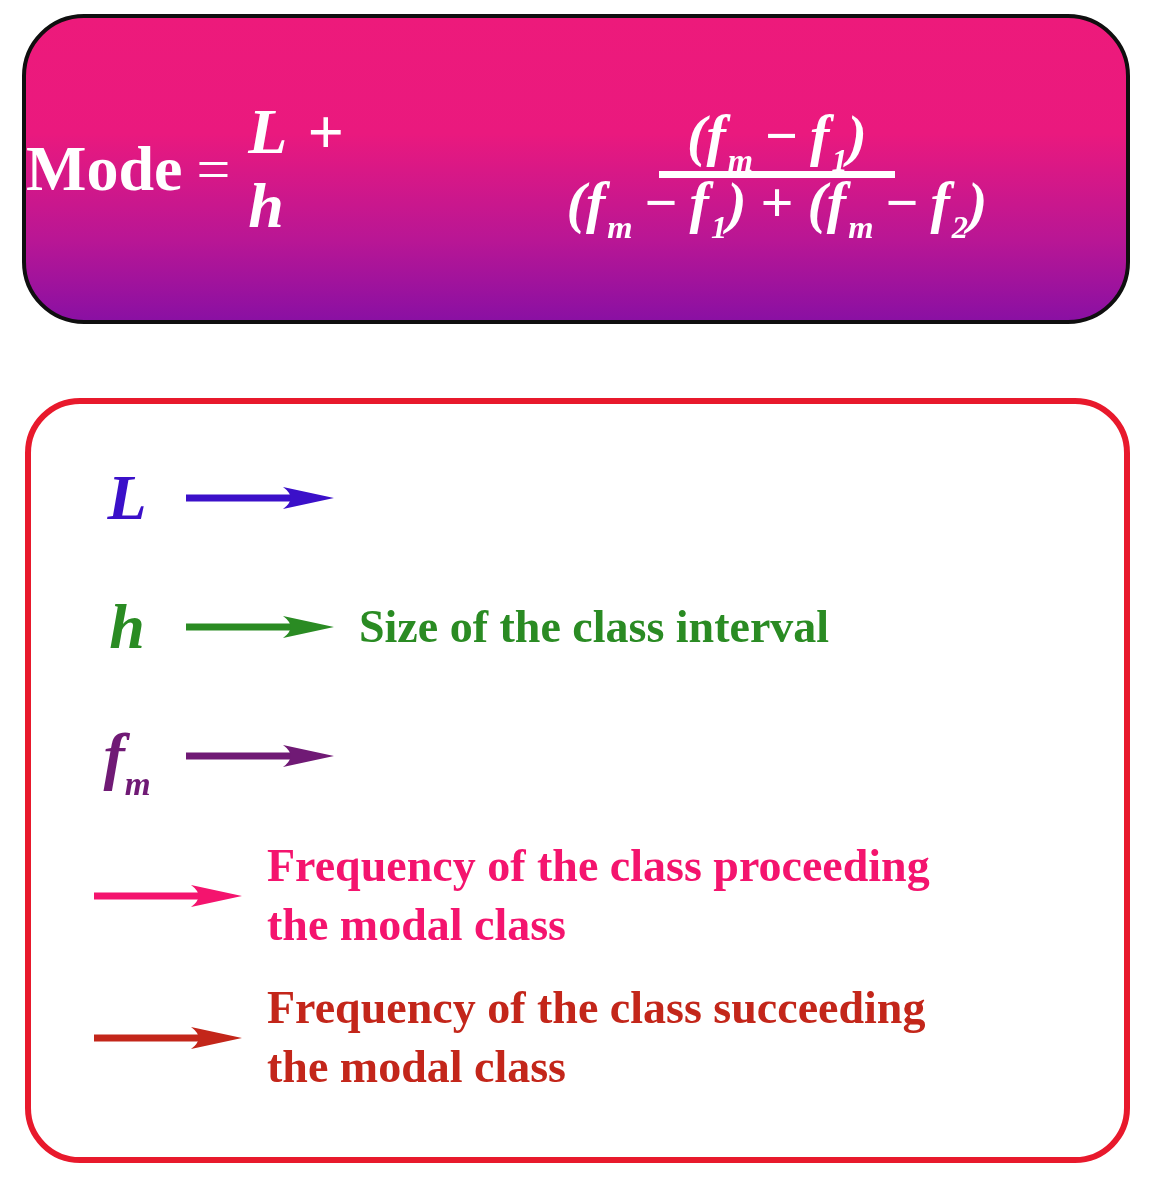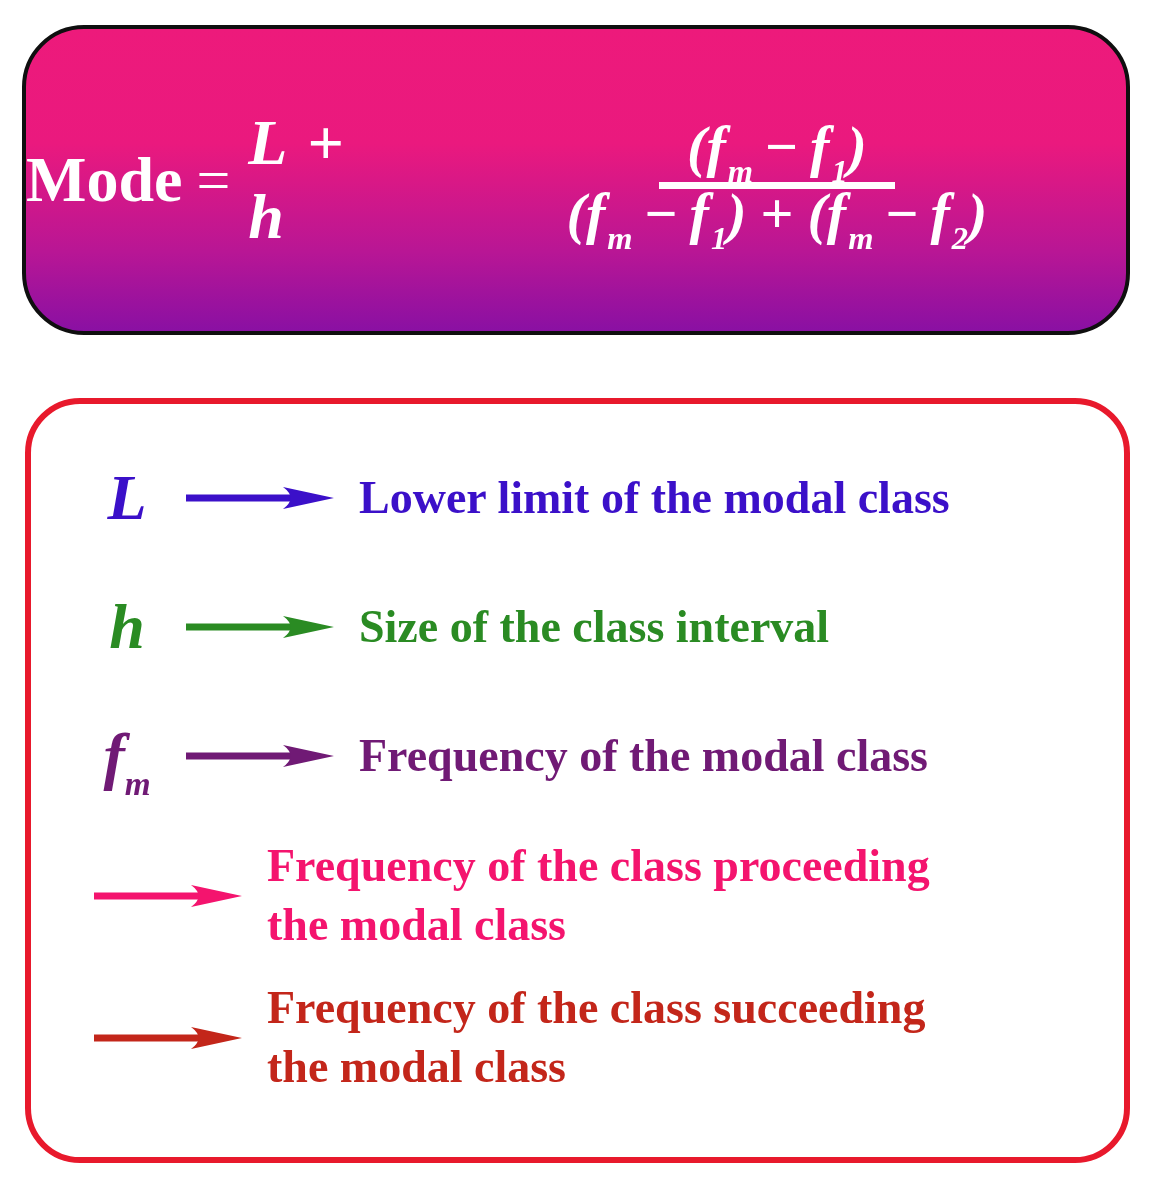--- a/index.html
+++ b/index.html
@@ -8,21 +8,21 @@
     width: 1162px;
     height: 1190px;
     background: #ffffff;
     font-family: "Liberation Serif", serif;
     overflow: hidden;
   }
 
   
   .formula-card {
     position: absolute;
-    left: 22px; top: 25px;
+    left: 22px; top: 14px;
     width: 1108px; height: 310px;
     box-sizing: border-box;
     border: 4px solid #0f0f0f;
     border-radius: 62px;
     background: linear-gradient(180deg, #ED1A7B 0%, #EA197E 38%, #B81695 74%, #8A10A3 100%);
     color: #ffffff;
     display: flex;
     align-items: center;
     justify-content: center;
   }
@@ -83,24 +83,20 @@
   <div class="legend-card">
 
     <div class="legend-row" style="color: rgb(59, 16, 201);">
       <span class="sym"><span>L</span><sub></sub></span>
       <span class="arrow">
         <svg width="152" height="26" viewBox="0 0 152 26">
             <line x1="3" y1="13" x2="108" y2="13" stroke="currentColor" stroke-width="7"></line>
             <path d="M151 13 L100 2 Q115 13 100 24 Z" fill="currentColor"></path>
           </svg>
       </span>
-      <span class="label">
-        <span class="legend-line">Lower limit of the modal class</span>
-
-      </span>
     </div>
 
     <div class="legend-row" style="color: rgb(42, 139, 35);">
       <span class="sym"><span>h</span><sub></sub></span>
       <span class="arrow">
         <svg width="152" height="26" viewBox="0 0 152 26">
             <line x1="3" y1="13" x2="108" y2="13" stroke="currentColor" stroke-width="7"></line>
             <path d="M151 13 L100 2 Q115 13 100 24 Z" fill="currentColor"></path>
           </svg>
       </span>
@@ -110,24 +106,20 @@
       </span>
     </div>
 
     <div class="legend-row" style="color: #701a75;">
       <span class="sym"><span>f</span><sub>m</sub></span>
       <span class="arrow">
         <svg width="152" height="26" viewBox="0 0 152 26">
             <line x1="3" y1="13" x2="108" y2="13" stroke="currentColor" stroke-width="7"></line>
             <path d="M151 13 L100 2 Q115 13 100 24 Z" fill="currentColor"></path>
           </svg>
-      </span>
-      <span class="label">
-        <span class="legend-line">Frequency of the modal class</span>
-
       </span>
     </div>
 
     <div class="legend-row two-line" style="color: rgb(244, 20, 110);">
       <span class="arrow">
         <svg width="152" height="26" viewBox="0 0 152 26">
             <line x1="3" y1="13" x2="108" y2="13" stroke="currentColor" stroke-width="7"></line>
             <path d="M151 13 L100 2 Q115 13 100 24 Z" fill="currentColor"></path>
           </svg>
       </span>

